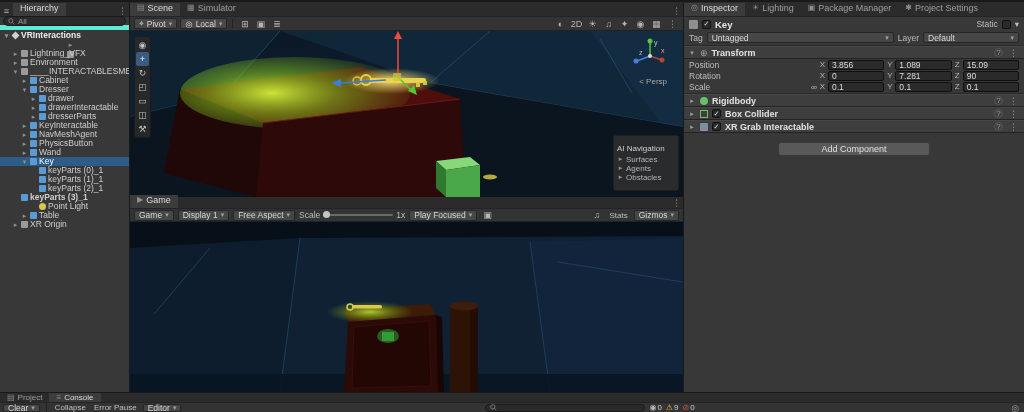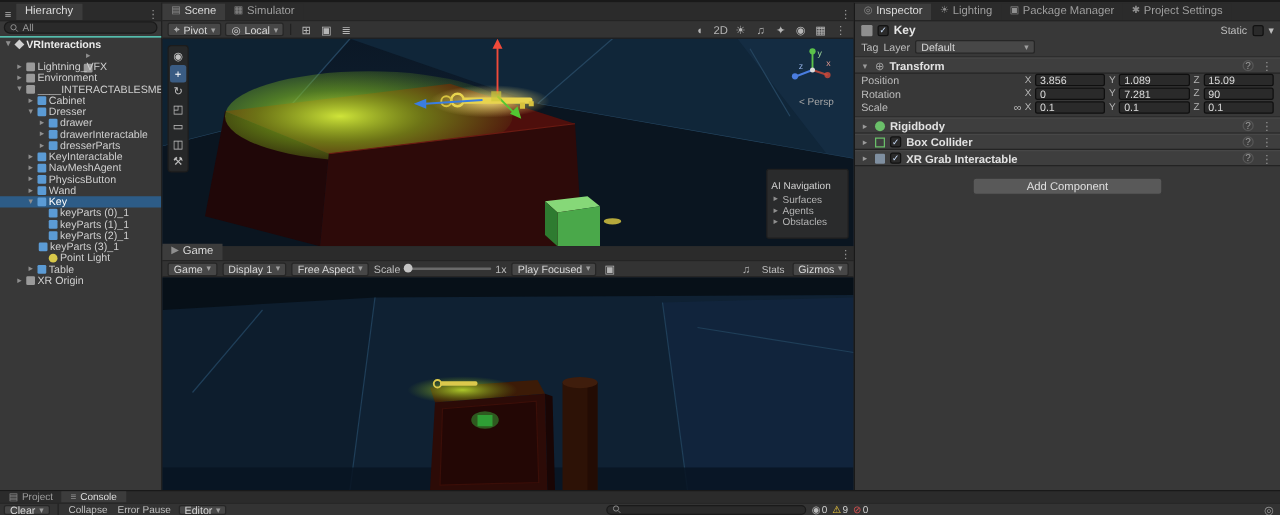--- a/index.html
+++ b/index.html
@@ -12,21 +12,21 @@
   .tab.active{background:#3c3c3c;color:#dcdcdc;}
   .tab .tico{font-size:8px;color:#8f8f8f;}
   .ibtn{display:flex;align-items:center;justify-content:center;min-width:13px;height:11px;color:#b5b5b5;font-size:9px;}
   .dd{display:flex;align-items:center;gap:3px;background:#474747;border:1px solid #262626;border-radius:2px;height:11px;padding:0 4px;font-size:8.5px;color:#d8d8d8;white-space:nowrap;}
   .dd .car{font-size:7px;color:#9f9f9f;}
   .vsep{width:1px;height:9px;background:#222;margin:0 2px;}
   .spacer{flex:1;}
   .more{color:#9a9a9a;font-size:9px;padding:0 2px;}
   
   #hierarchy{position:absolute;left:0;top:0;width:130px;height:390px;background:#383838;border-right:1px solid #191919;}
-  .search-row{display:flex;align-items:flex-start;gap:3px;height:13px;padding:0 3px;border-bottom:1px solid #5eead4;}
+  .search-row{display:flex;align-items:center;gap:3px;height:13px;padding:0 3px;border-bottom:5px solid #5eead4;}
   .search-box{flex:1;display:flex;align-items:center;gap:3px;height:10px;background:#2a2a2a;border:1px solid #1a1a1a;border-radius:5px;padding:0 4px;color:#9a9a9a;font-size:8px;}
   .tree{position:absolute;left:0;right:0;top:29px;bottom:0;overflow:hidden;}
   .tree-item{display:flex;align-items:center;gap:2px;height:9px;line-height:9px;font-size:8.5px;color:#cfcfcf;white-space:nowrap;cursor:default;}
   .tree-item.selected{background:#2d5c87;color:#fff;}
   .tree-item.root{color:#eaeaea;font-weight:bold;}
   .arrow{flex:0 0 7px;width:7px;text-align:center;color:#8f8f8f;font-size:7px;}
   .obj-icon{flex:0 0 7px;width:7px;height:7px;border-radius:1px;background:#5b9bd5;}
   .ic-go{background:#9a9a9a;}
   .ic-scene{background:#cfcfcf;transform:rotate(45deg) scale(.8);border-radius:0;}
   .ic-light{background:#d8c84a;border-radius:50%;}
@@ -63,21 +63,21 @@
   .lab{color:#bdbdbd;font-size:8.5px;}
   .sep2{height:2px;border-bottom:1px solid #2a2a2a;}
   .comp-hdr{display:flex;align-items:center;gap:4px;height:13px;padding:0 4px;background:#3e3e3e;border-top:1px solid #474747;border-bottom:1px solid #232323;}
   .comp-hdr .nm{font-weight:bold;color:#e2e2e2;font-size:9px;}
   .fold{width:8px;text-align:center;color:#9a9a9a;font-size:7px;}
   .help{color:#9a9a9a;font-size:8px;border:1px solid #565656;border-radius:50%;width:9px;height:9px;display:flex;align-items:center;justify-content:center;}
   .t-ico{color:#9f9f9f;font-size:9px;}
   .rb-ico{width:8px;height:8px;border-radius:50%;background:#6abf69;}
   .bc-ico{width:8px;height:8px;border:1.5px solid #6abf69;}
   .xr-ico{width:8px;height:8px;background:#7f8fa0;border-radius:1px;}
-  .frow{display:flex;align-items:flex-start;gap:2px;height:11px;padding:0 5px;}
+  .frow{display:flex;align-items:center;gap:2px;height:11px;padding:0 5px;}
   .frow .flab{width:128px;color:#bdbdbd;font-size:8.5px;display:flex;align-items:center;gap:4px;}
   .ax{color:#b5b5b5;font-size:8px;width:7px;text-align:center;}
   .fin{flex:1;height:10px;background:#2a2a2a;border:1px solid #0f0f0f;border-radius:2px;color:#dcdcdc;font-size:8.5px;display:flex;align-items:center;padding:0 3px;min-width:0;}
   .addc-wrap{display:flex;justify-content:center;margin-top:9px;}
   .addc{width:152px;height:14px;background:#595959;border:1px solid #393939;border-radius:3px;color:#e0e0e0;font-size:9px;display:flex;align-items:center;justify-content:center;}
   
   #bottom-tabs{position:absolute;left:0;top:390px;width:1024px;height:10px;background:#2b2b2b;border-top:1px solid #191919;display:flex;align-items:stretch;}
   #bottom-tabs .tab{height:10px;font-size:8px;}
   #bottom-toolbar{position:absolute;left:0;top:400px;width:1024px;height:10px;background:#333;border-top:1px solid #242424;display:flex;align-items:center;gap:4px;padding:0 3px;font-size:8px;}
   .tbtn{color:#c0c0c0;font-size:8px;padding:0 2px;white-space:nowrap;}
@@ -193,21 +193,21 @@
         <div class="tree-item" style="padding-left: 30px;">
           <span class="arrow"></span>
           <span class="obj-icon ic-prefab"></span>
           <span class="lbl">keyParts (1)_1</span>
         </div>
         <div class="tree-item" style="padding-left: 30px;">
           <span class="arrow"></span>
           <span class="obj-icon ic-prefab"></span>
           <span class="lbl">keyParts (2)_1</span>
         </div>
-        <div class="tree-item" style="padding-left: 22px;">
+        <div class="tree-item" style="padding-left: 12px; font-weight: bold;">
           <span class="arrow"></span>
           <span class="obj-icon ic-prefab"></span>
           <span class="lbl">keyParts (3)_1</span>
         </div>
         <div class="tree-item" style="padding-left: 30px;">
           <span class="arrow"></span>
           <span class="obj-icon ic-light"></span>
           <span class="lbl">Point Light</span>
         </div>
         <div class="tree-item" style="padding-left: 21px;">
@@ -472,20 +472,25 @@
       <span class="chk">✓</span>
       <span class="objname">Key</span>
       <span class="spacer"></span>
       <span class="lab">Static</span>
       <span class="chk"></span>
       <span class="car lab">▾</span>
     </div>
 
     <div id="insp-tag" class="insp-row">
       <span class="lab">Tag</span>
+      <div class="dd" style="flex:1">
+        <span>Untagged</span>
+        <span class="spacer"></span>
+          <span class="car">▾</span>
+      </div>
       <span class="lab">Layer</span>
       <div class="dd" style="width:96px">
         <span>Default</span>
         <span class="spacer"></span>
           <span class="car">▾</span>
       </div>
     </div>
 
     <div class="sep2"></div>
 

